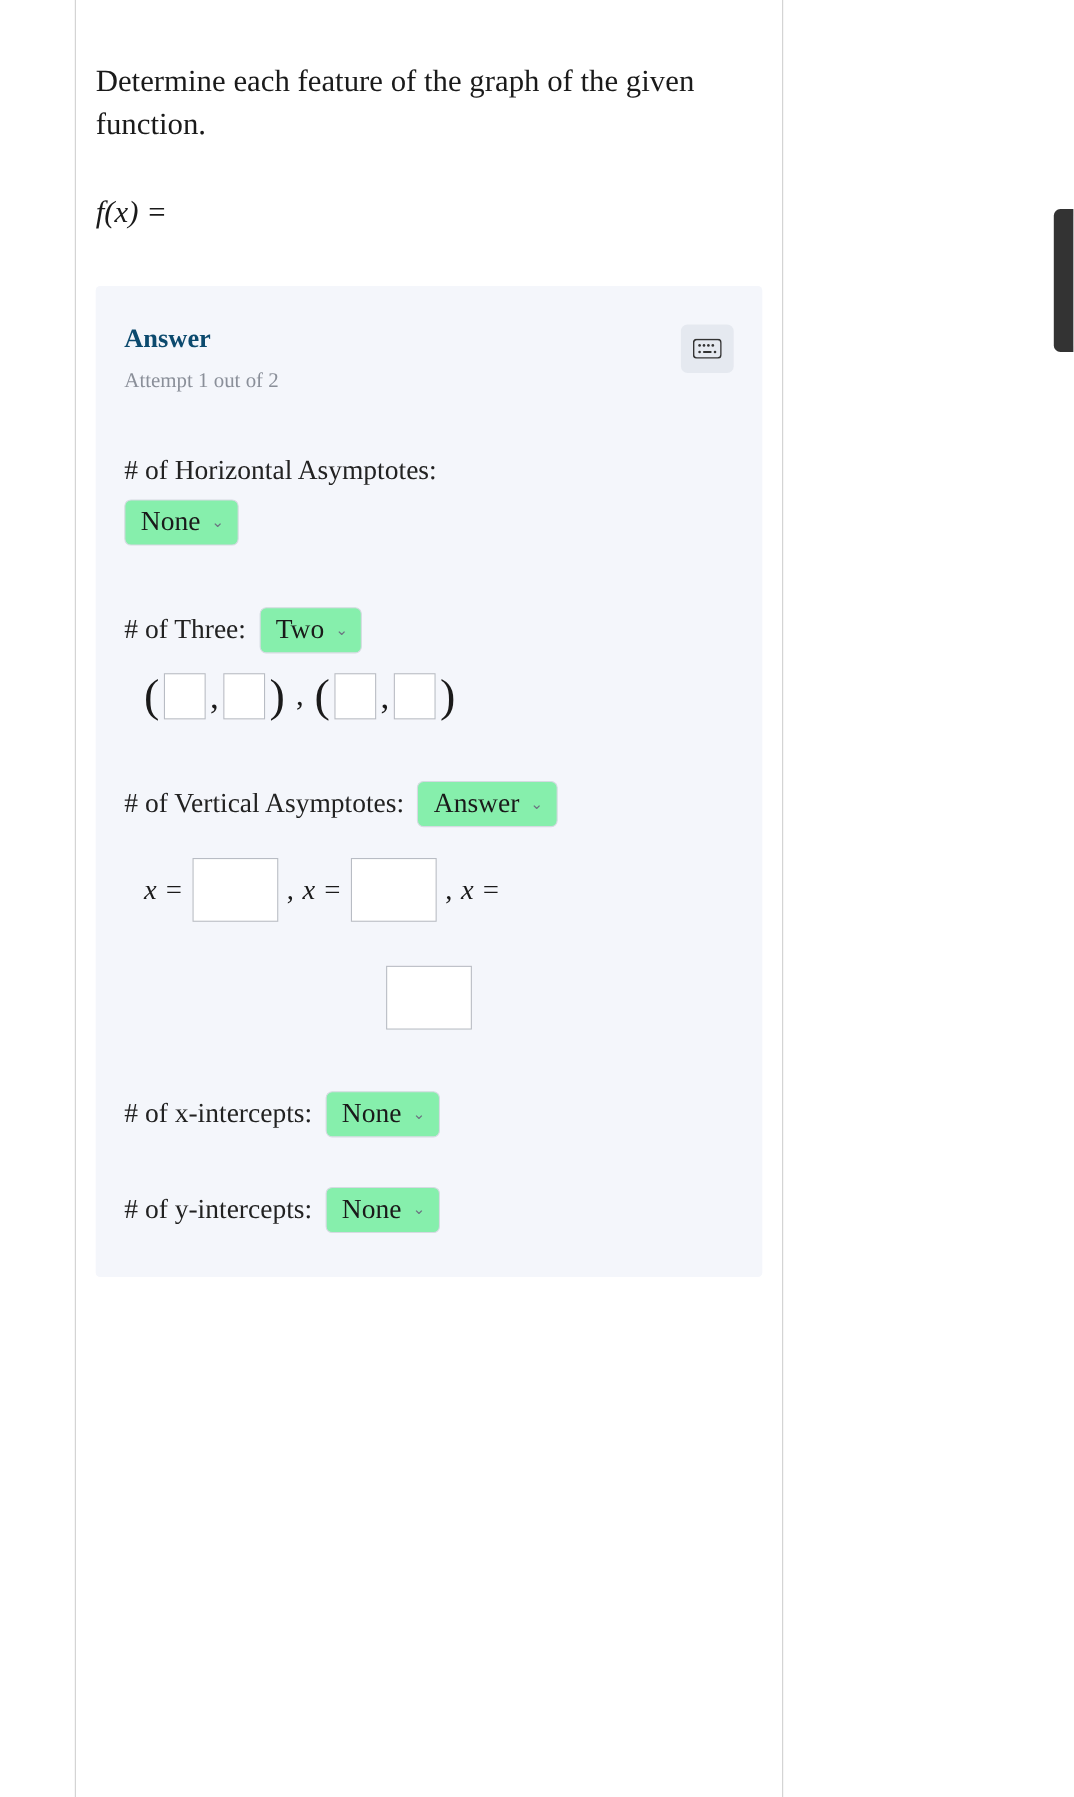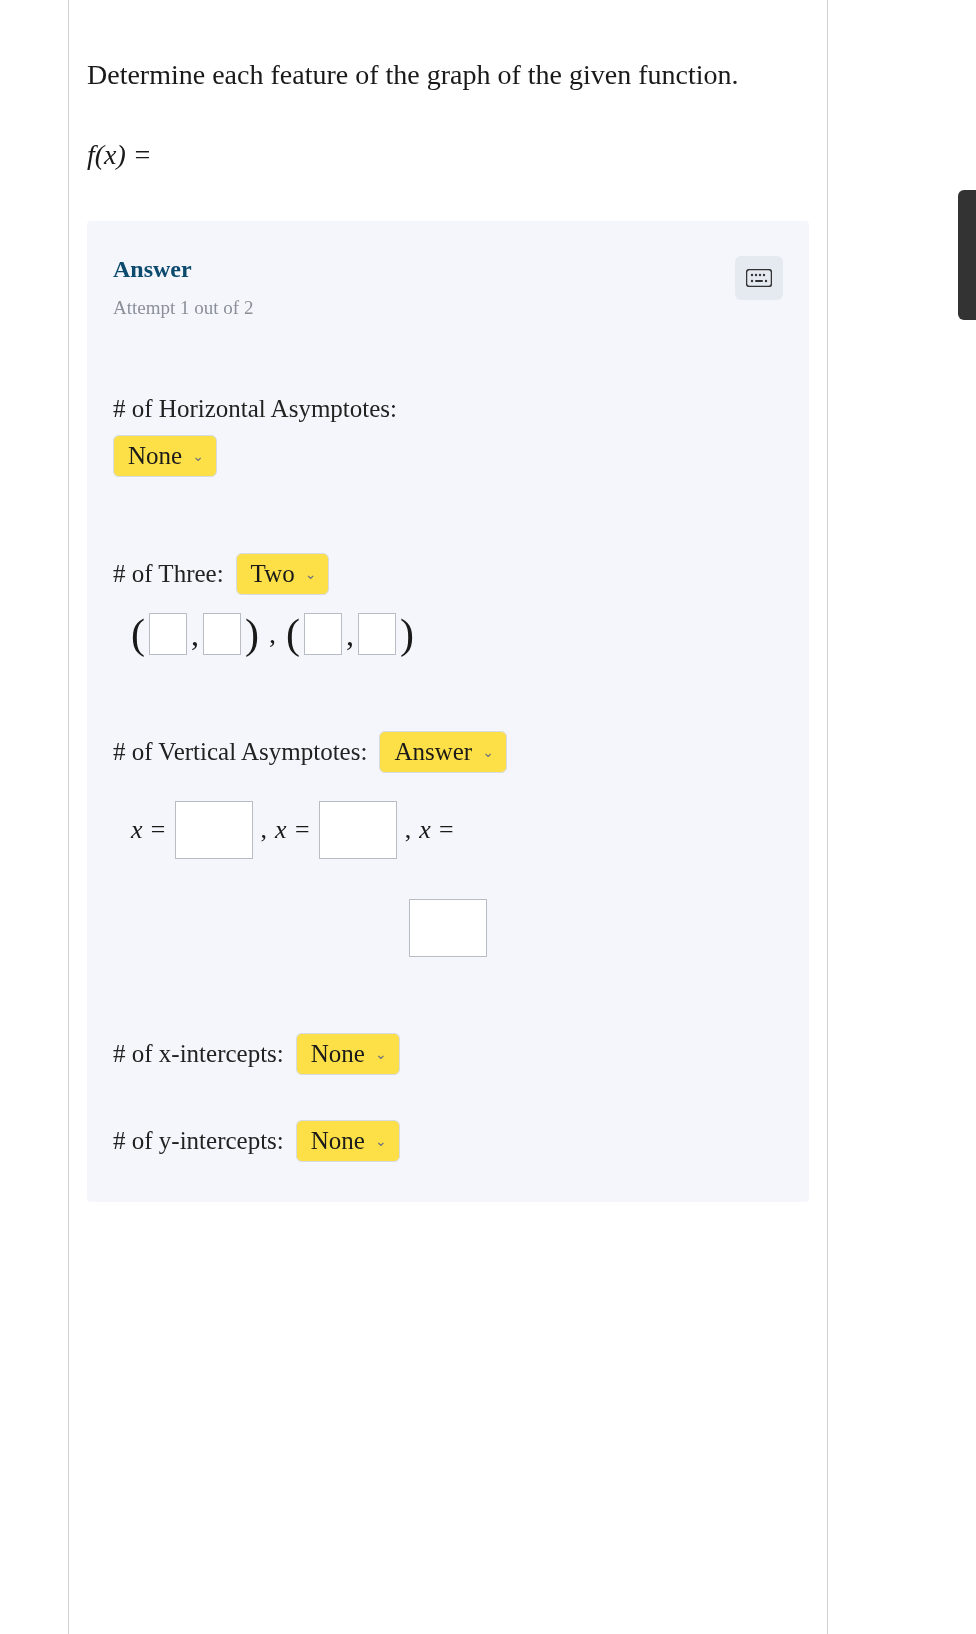--- a/index.html
+++ b/index.html
@@ -8,21 +8,21 @@
   background: #fff;
   color: #1a1a1a;
   width: 976px;
   height: 1634px;
   position: relative;
 }
 .outer {
   border-left: 1px solid #d0d0d0;
   border-right: 1px solid #d0d0d0;
   margin-left: 68px;
-  width: 760px;
+  width: 644px;
   min-height: 1634px;
   padding: 0;
 }
 .right-tab {
   position: absolute;
   right: 0;
   top: 190px;
   width: 18px;
   height: 130px;
   background: #333;
@@ -82,31 +82,31 @@
   cursor: pointer;
 }
 .keyboard-btn svg { display: block; }
 .attempt {
   color: #8a8f99;
   font-size: 19px;
   margin-top: 14px;
   font-family: Georgia, serif;
 }
 .section {
-  margin-top: 76px;
+  margin-top: 56px;
 }
 .section.tight { margin-top: 45px; }
 .label {
   font-size: 25px;
   color: #222;
 }
 .select-wrap {
   display: inline-flex;
   align-items: center;
-  background: #fde047;
+  background: #86efac;
   border: 1px solid #d6dae2;
   border-radius: 6px;
   padding: 6px 12px 6px 14px;
   font-size: 25px;
   cursor: pointer;
   vertical-align: baseline;
 }
 .select-wrap .chev {
   margin-left: 10px;
   color: #6b7280;

